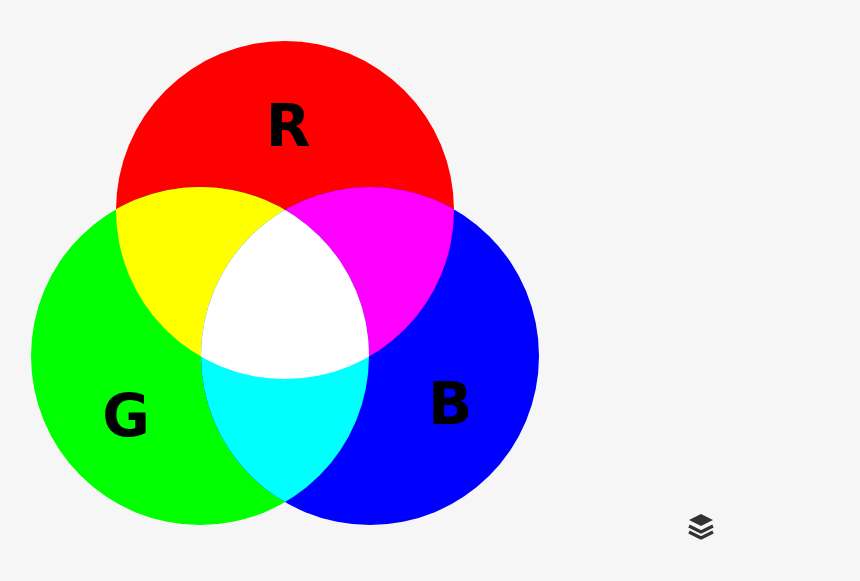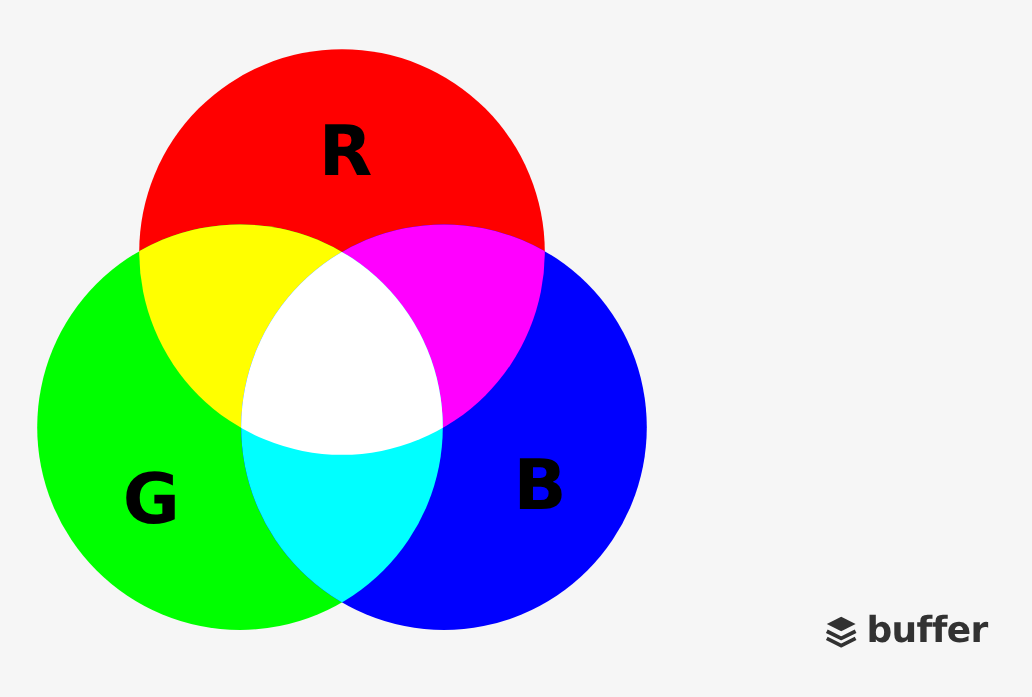--- a/index.html
+++ b/index.html
@@ -43,14 +43,13 @@
   <text class="label" x="126" y="436" font-size="58" text-anchor="middle">G</text>
   <text class="label" x="450" y="424" font-size="58" text-anchor="middle">B</text>
 </svg>
 
 <div id="logo">
   <svg width="30" height="30" viewBox="0 0 30 30">
     <polygon points="15,3 27,9 15,15 3,9" fill="#323232"></polygon>
     <polyline points="3,15 15,21 27,15" fill="none" stroke="#323232" stroke-width="3.2" stroke-linejoin="round"></polyline>
     <polyline points="3,21 15,27 27,21" fill="none" stroke="#323232" stroke-width="3.2" stroke-linejoin="round"></polyline>
   </svg>
-  <span id="logo-text">buffer</span>
 </div>
 
 </body></html>

